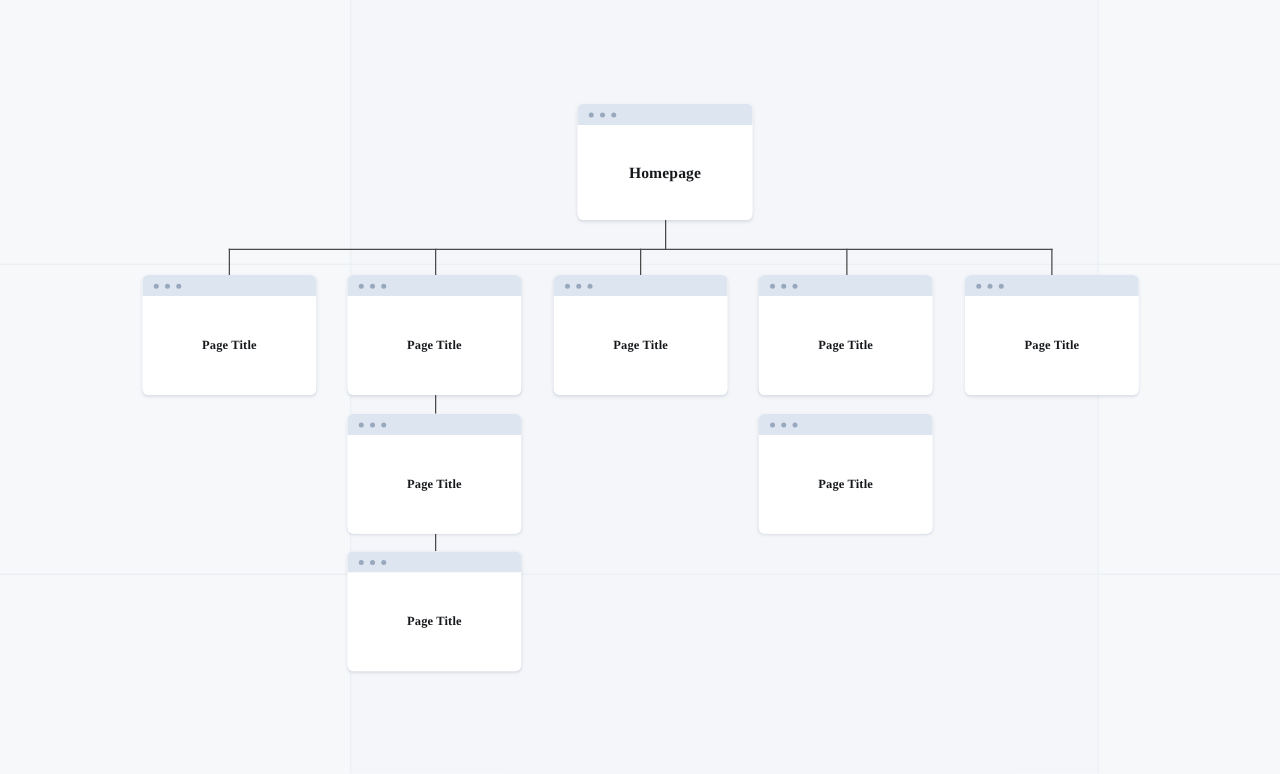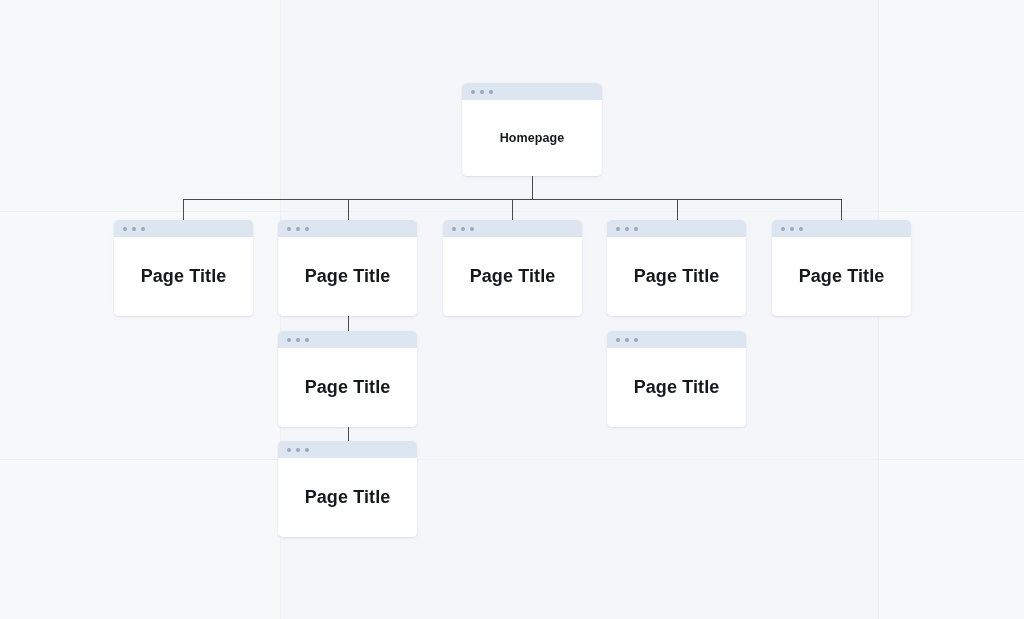--- a/index.html
+++ b/index.html
@@ -75,23 +75,24 @@
     border-radius: 50%;
     background: #98a8bd;
     flex: 0 0 auto;
   }
   .card-body {
     flex: 1 1 auto;
     display: flex;
     align-items: center;
     justify-content: center;
     background: #ffffff;
+    font-family: Liberation Serif, serif;
   }
   .card-title {
-    font-size: 18px;
+    font-size: 10px;
     font-weight: bold;
     color: #16181c;
     letter-spacing: 0.1px;
     text-align: center;
     line-height: 1.2;
   }
   .card-title.root {
     font-size: 12.5px;
   }
 </style>

